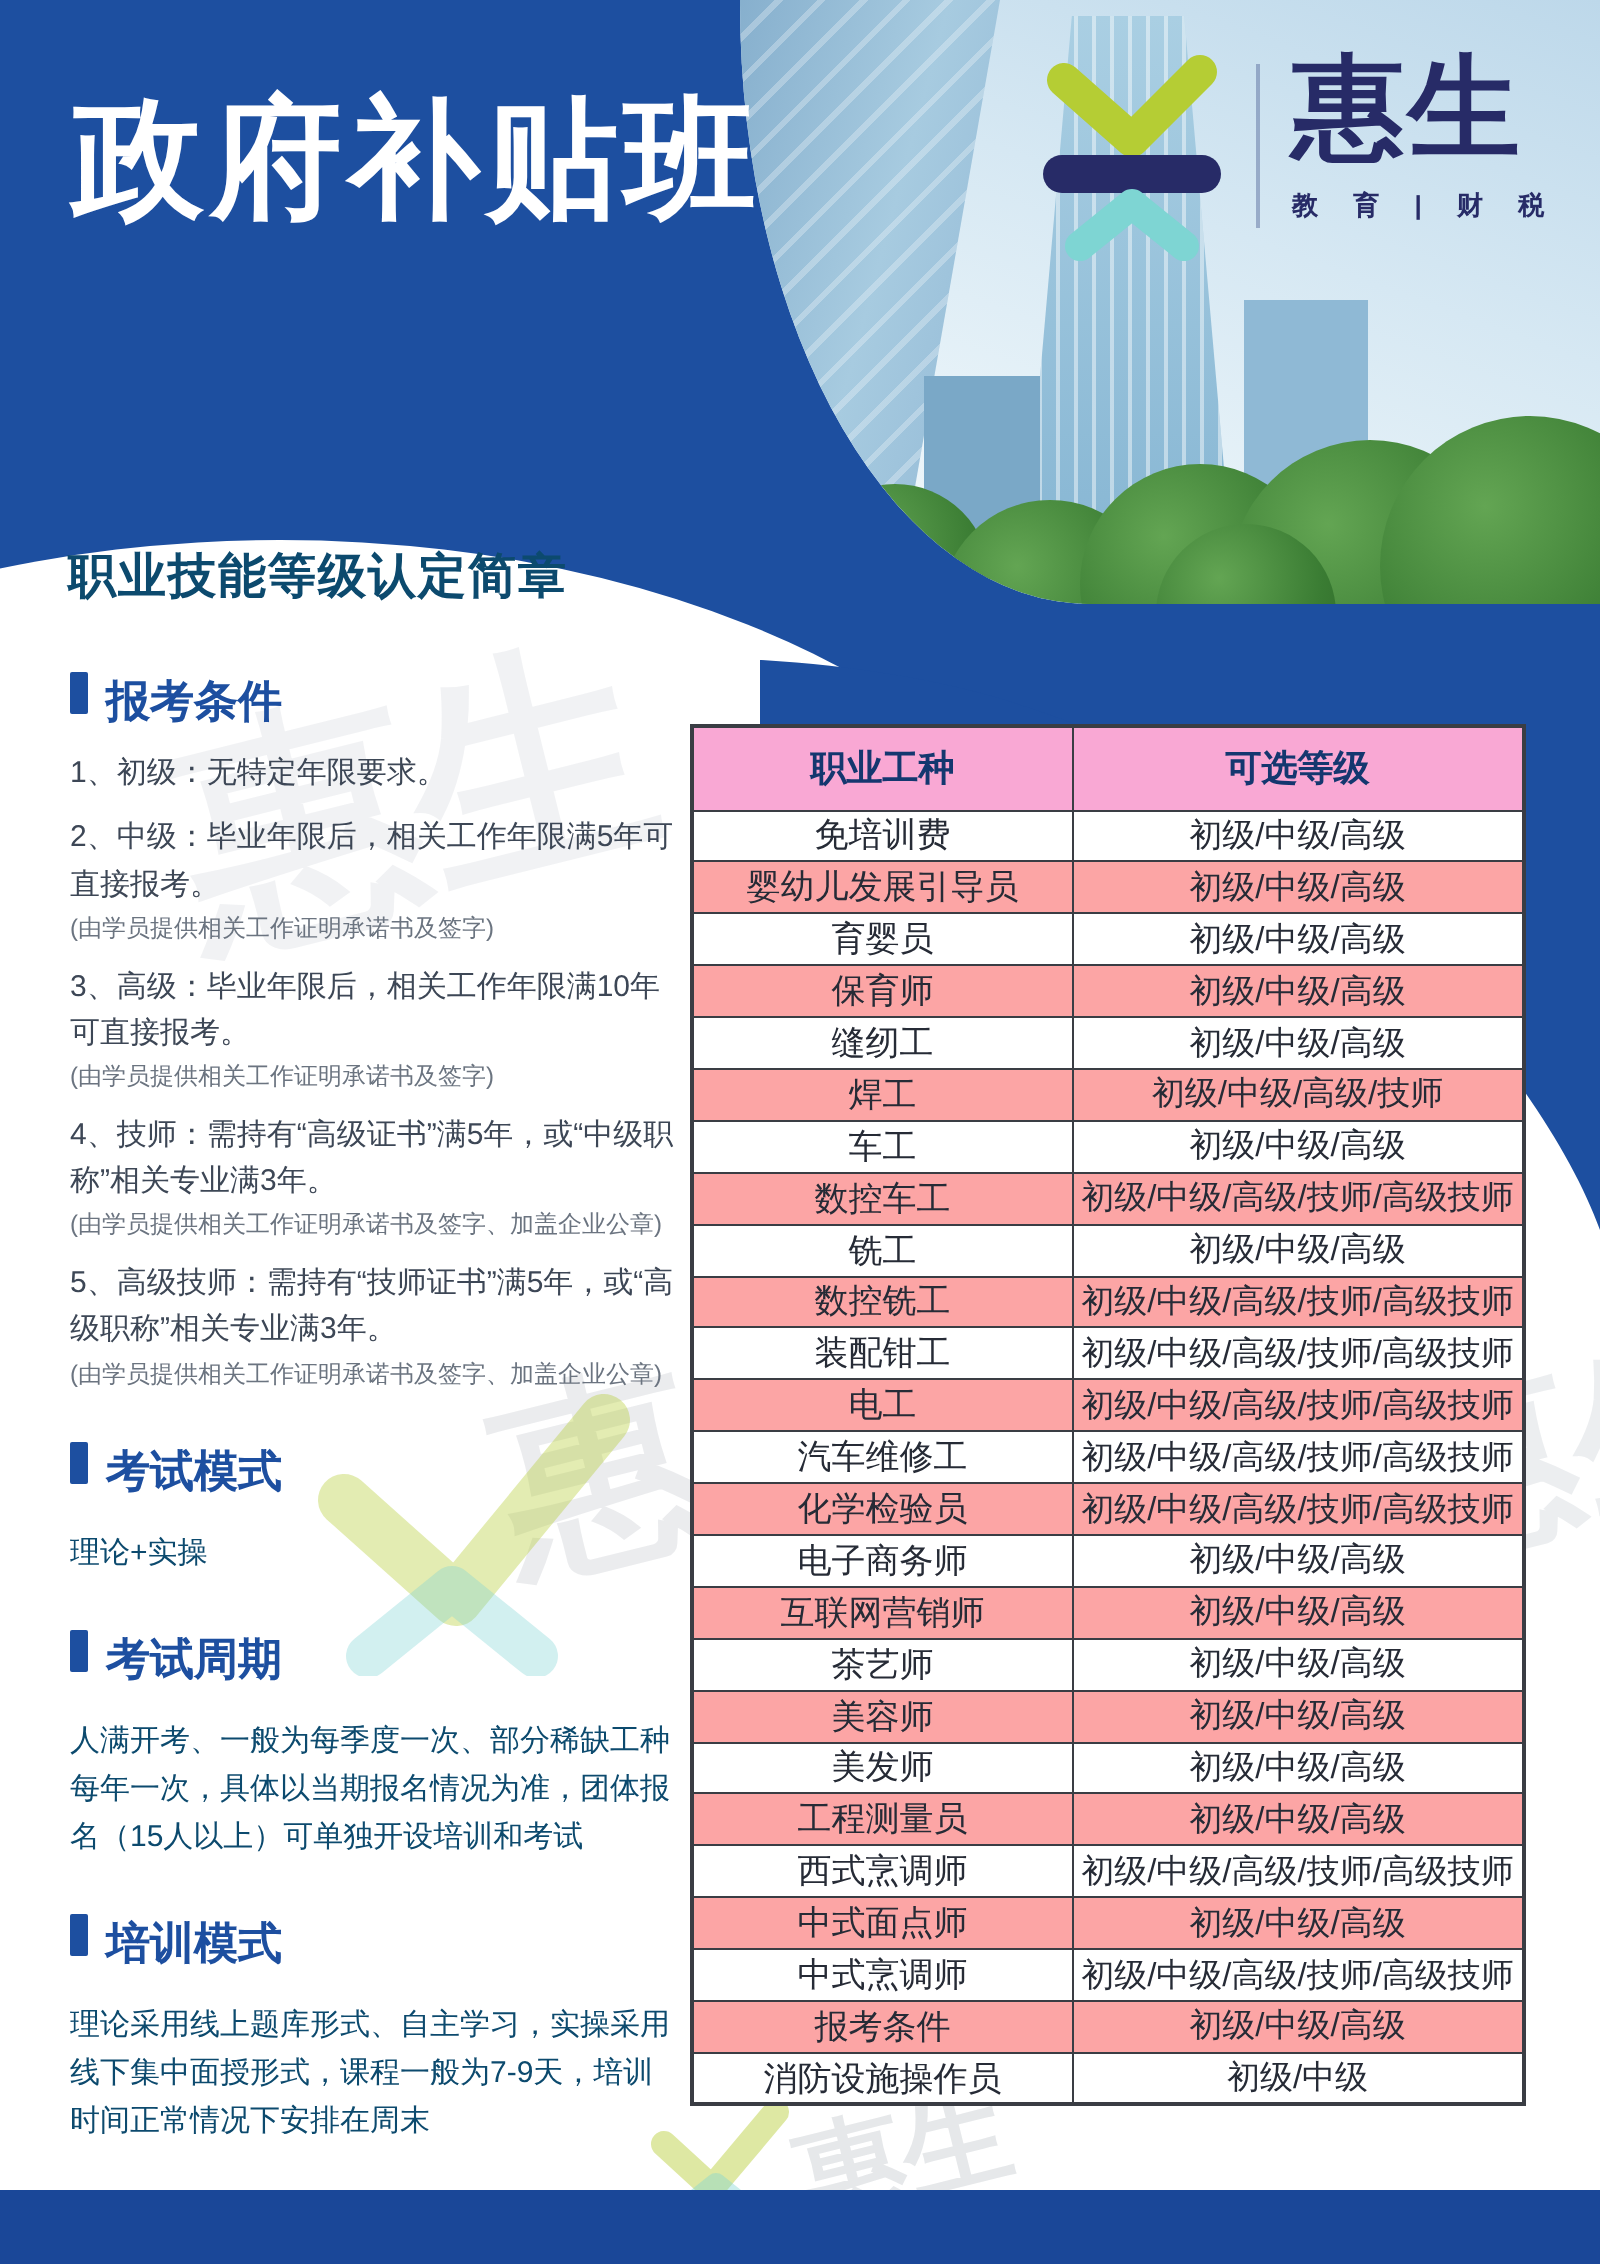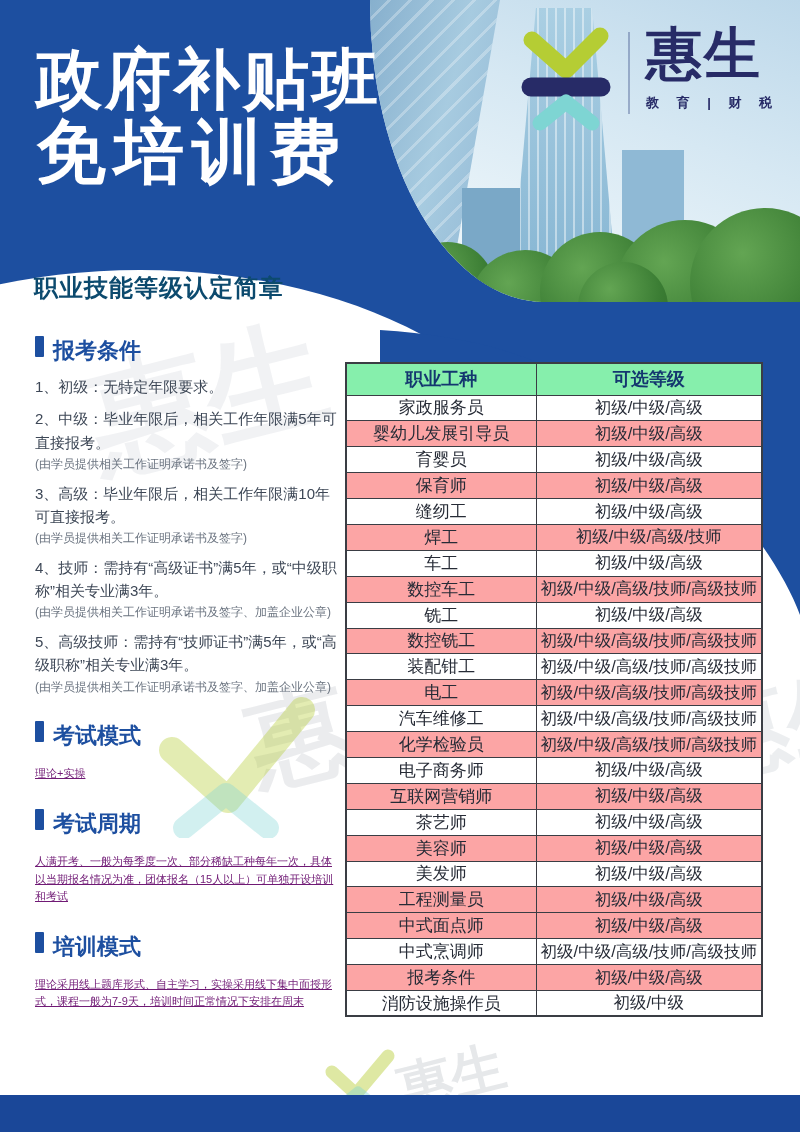--- a/index.html
+++ b/index.html
@@ -61,27 +61,27 @@
     font-size:24px; font-weight:900; color:#0c4a6e; letter-spacing:1px;
   }
 
   
   .left-col { position:absolute; left:35px; top:336px; width:302px; z-index:4; }
   .sec-title { display:flex; align-items:flex-start; font-size:22px; font-weight:800; color:#1d4fa0; margin-top:26px; }
   .sec-title:first-child { margin-top:0; }
   .sec-bar { width:9px; height:21px; background:#1d4fa0; margin-right:9px; border-radius:1px; flex:0 0 auto; }
   .req-text { font-size:15px; color:#3d4756; line-height:1.55; margin-top:9px; }
   .req-note { font-size:12px; color:#6b7480; line-height:1.4; margin-top:2px; }
-  .sec-par  { font-size:11px; color:#701a75; line-height:1.6; margin-top:14px;text-decoration:underline; }
+  .sec-par  { font-size:15px; color:#0c4a6e; line-height:1.6; margin-top:14px; }
 
   
   .table-wrap { position:absolute; left:345px; top:362px; z-index:5; }
   table.levels { border-collapse:collapse; width:418px; border:2px solid #3a3d44; }
   .levels th, .levels td { border:1px solid #3a3d44; text-align:center; padding:0 2px; }
-  .levels th { height:32px; background:#86efac; color:#14376f; font-size:18px; font-weight:800; }
+  .levels th { height:42px; background:#f9a8d4; color:#14376f; font-size:18px; font-weight:800; }
   .levels td { height:25.9px; font-size:16.5px; color:#262b36; background:#ffffff; }
   .levels td.name { width:190px; font-size:17px; }
   .levels tr.alt td { background:#fca5a5; }
 
   
   .footer { position:absolute; left:0; top:1095px; width:800px; height:37px; background:#1a4798; z-index:4; }
 
   
   .wm { position:absolute; z-index:2; pointer-events:none; font-weight:900; white-space:nowrap; }
   .wm-t { transform:rotate(-14deg); }
@@ -131,21 +131,20 @@
       <div class="logo-divider"></div>
       <div>
         <div class="logo-name">惠生</div>
         <div class="logo-tagline">教 育 | 财 税</div>
       </div>
     </div>
   </div>
 
   <div class="hero">
     <div class="hero-line2">政府补贴班</div>
-    <div class="hero-line3">免培训费</div>
   </div>
 
   <div class="banner">职业技能等级认定简章</div>
 
   <div class="left-col">
     <div class="sec-title">
       <span class="sec-bar"></span>
       <span>报考条件</span>
     </div>
     <div>
@@ -183,21 +182,21 @@
   <div class="table-wrap">
     <table class="levels">
       <thead>
         <tr>
           <th class="name">职业工种</th>
           <th>可选等级</th>
         </tr>
       </thead>
       <tbody>
           <tr>
-            <td class="name">家政服务员</td>
+            <td class="name">免培训费</td>
             <td>初级/中级/高级</td>
           </tr>
           <tr class="alt">
             <td class="name">婴幼儿发展引导员</td>
             <td>初级/中级/高级</td>
           </tr>
           <tr>
             <td class="name">育婴员</td>
             <td>初级/中级/高级</td>
           </tr>
@@ -262,20 +261,24 @@
             <td>初级/中级/高级</td>
           </tr>
           <tr>
             <td class="name">美发师</td>
             <td>初级/中级/高级</td>
           </tr>
           <tr class="alt">
             <td class="name">工程测量员</td>
             <td>初级/中级/高级</td>
           </tr>
+          <tr>
+            <td class="name">西式烹调师</td>
+            <td>初级/中级/高级/技师/高级技师</td>
+          </tr>
           <tr class="alt">
             <td class="name">中式面点师</td>
             <td>初级/中级/高级</td>
           </tr>
           <tr>
             <td class="name">中式烹调师</td>
             <td>初级/中级/高级/技师/高级技师</td>
           </tr>
           <tr class="alt">
             <td class="name">报考条件</td>

